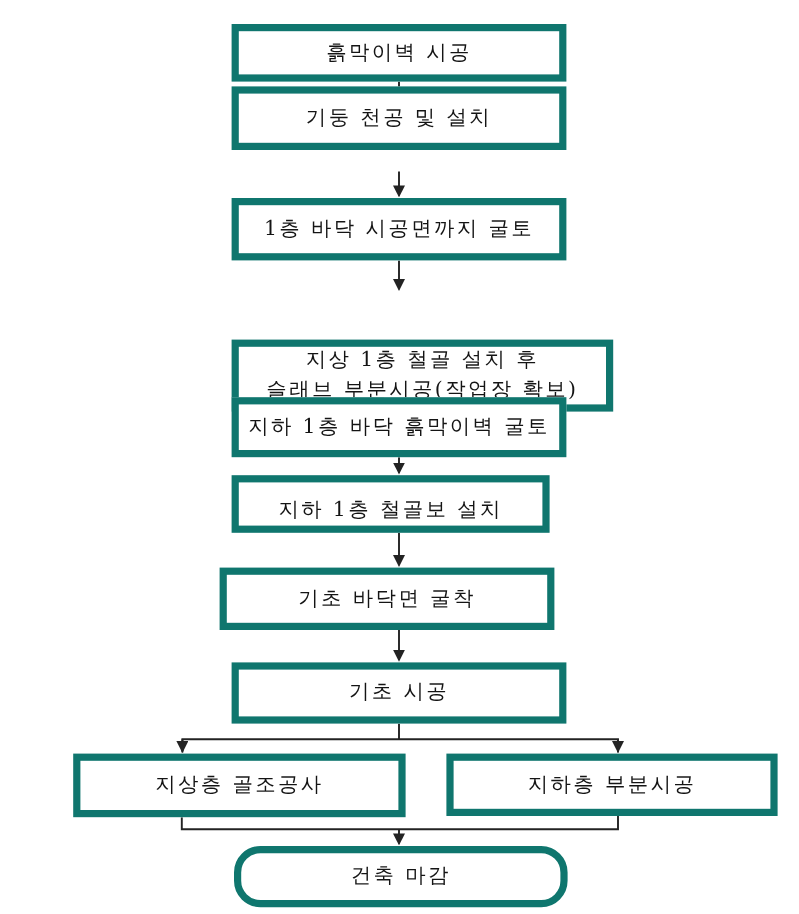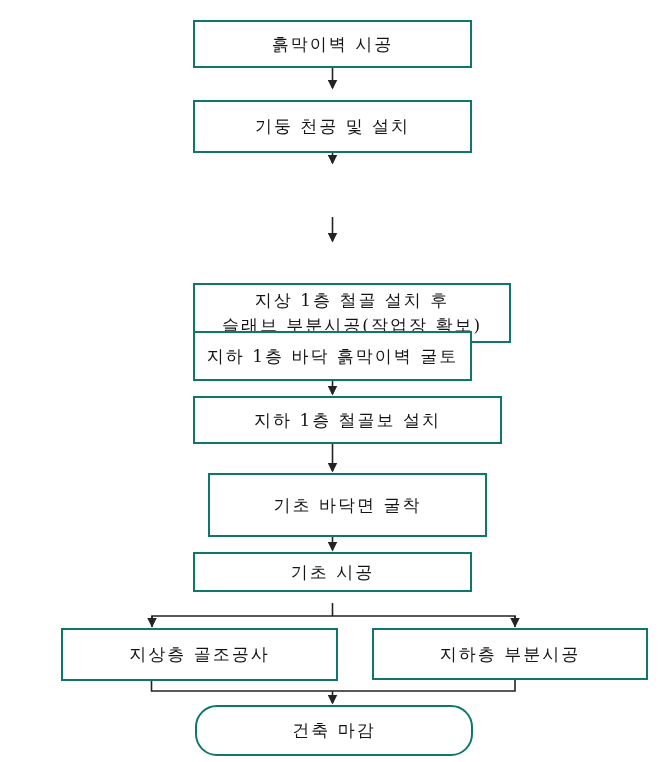--- a/index.html
+++ b/index.html
@@ -18,21 +18,21 @@
     position: absolute;
     left: 0;
     top: 0;
     width: 666px;
     height: 762px;
     pointer-events: none;
   }
   .node {
     position: absolute;
     box-sizing: border-box;
-    border: 2px solid #0f766e;
+    border: 6px solid #0f766e;
     background: #ffffff;
     display: flex;
     align-items: center;
     justify-content: center;
   }
   .node-label {
     display: block;
     width: 100%;
     text-align: center;
     font-size: 17px;
@@ -67,43 +67,46 @@
     <line x1="515" y1="616" x2="515" y2="626" stroke="#232323" stroke-width="1.6" marker-end="url(#arrow)"></line>
 
     <path d="M151.5,681 L151.5,691 L515,691 L515,680" fill="none" stroke="#232323" stroke-width="1.6"></path>
     <line x1="332.5" y1="691" x2="332.5" y2="703" stroke="#232323" stroke-width="1.6" marker-end="url(#arrow)"></line>
   </svg>
 
   <div class="node" style="left:193px; top:20px; width:279px; height:48px;">
     <span class="node-label">흙막이벽 시공</span>
   </div>
 
-  <div class="node" style="left:193px; top:100px; width:279px; height:53px;">
+  <div class="node" style="left:193px; top:72px; width:279px; height:53px;">
     <span class="node-label">기둥 천공 및 설치</span>
   </div>
 
+  <div class="node" style="left:193px; top:165px; width:279px; height:52px;">
+    <span class="node-label">1층 바닥 시공면까지 굴토</span>
+  </div>
 
   <div class="node" style="left:193px; top:243px; width:318px; height:60px;margin-top:40px;">
     <span class="node-label">지상 1층 철골 설치 후
 슬래브 부분시공(작업장 확보)</span>
   </div>
 
   <div class="node" style="left:193px; top:331px; width:279px; height:50px;">
     <span class="node-label">지하 1층 바닥 흙막이벽 굴토</span>
   </div>
 
-  <div class="node" style="left:193px; top:396px; width:309px; height:48px;">
+  <div class="node" style="left:193px; top:396px; width:265px; height:48px;align-items:flex-end;">
     <span class="node-label">지하 1층 철골보 설치</span>
   </div>
 
-  <div class="node" style="left:208px; top:473px; width:279px; height:64px;">
+  <div class="node" style="left:183px; top:473px; width:279px; height:52px;">
     <span class="node-label">기초 바닥면 굴착</span>
   </div>
 
-  <div class="node" style="left:193px; top:552px; width:279px; height:40px;">
+  <div class="node" style="left:193px; top:552px; width:279px; height:51px;">
     <span class="node-label">기초 시공</span>
   </div>
 
   <div class="node" style="left:13px; top:628px; width:277px; height:53px;margin-left:48px;">
     <span class="node-label">지상층 골조공사</span>
   </div>
 
   <div class="node" style="left:372px; top:628px; width:276px; height:52px;">
     <span class="node-label">지하층 부분시공</span>
   </div>

